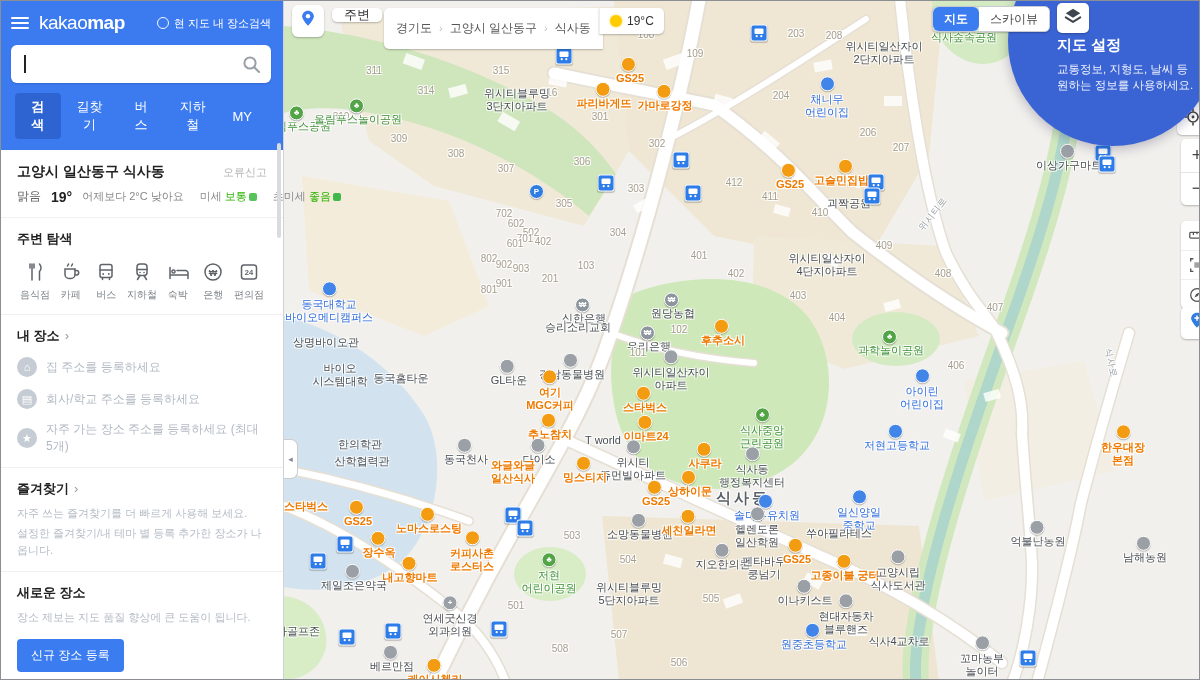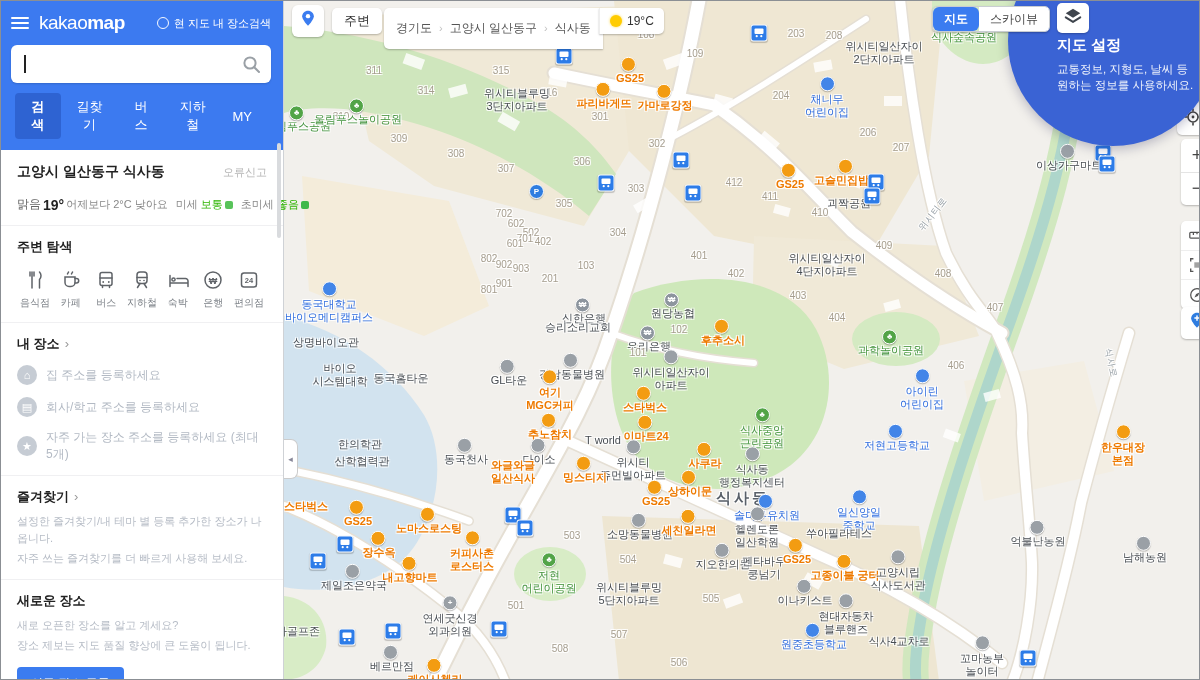--- a/index.html
+++ b/index.html
@@ -23,21 +23,21 @@
   .searchbox .mag{margin-left:auto;line-height:0;}
   .sb-tabs{display:flex;align-items:center;justify-content:space-between;padding:10px 8px 11px 4px;}
   .stab{background:none;border:0;color:#fff;font-size:13px;padding:5px 11px;border-radius:4px;cursor:pointer;font-family:inherit;}
   .stab.on{background:var(--active-tab-blue,#2e63d2);font-weight:bold;}
 
   .sec{padding:11px 16px 12px;border-top:1px solid #f0f0f2;}
   .sec.first{border-top:0;padding-top:13px;}
   .w-head{display:flex;justify-content:space-between;align-items:baseline;}
   .w-title{font-size:14px;font-weight:bold;color:#222;}
   .w-report{font-size:11px;color:#b5b5b5;cursor:pointer;}
-  .w-line{margin-top:15px;font-size:11px;color:#888;display:flex;align-items:center;gap:2px;white-space:nowrap;}
+  .w-line{margin-top:7px;font-size:11px;color:#888;display:flex;align-items:center;gap:10px;white-space:nowrap;}
   .w-cond{color:#666;font-size:12px;}
   .w-temp{font-size:14px;font-weight:bold;color:#222;}
   .w-dust{margin-left:6px;}
   .w-val{color:var(--dust-green,#2db400);}
   .w-chip{display:inline-block;width:8px;height:8px;border-radius:2px;margin-left:2px;vertical-align:-1px;}
 
   .sec-title{font-size:13px;font-weight:bold;color:#222;display:inline-block;}
   .chev::after{content:"›";color:#999;font-weight:normal;margin-left:5px;font-size:13px;}
 
   .cats{display:flex;justify-content:space-between;margin-top:13px;padding:0 2px;}
@@ -74,21 +74,21 @@
        box-shadow:0 1px 1px rgba(0,0,0,.25);color:#fff;font-size:8px;line-height:13px;text-align:center;
        vertical-align:-3px;margin-right:3px;font-weight:bold;}
   .ml.two .dot{display:block;margin:0 auto 2px;}
   .busic{display:inline-block;width:15px;height:15px;background:#2d7ce8;border-radius:3px;
          border:1px solid rgba(255,255,255,.95);box-shadow:0 1px 1px rgba(0,0,0,.2);line-height:0;padding:0;}
   .busic svg{margin:2px;}
 
   
   .ovl{position:absolute;background:#fff;box-shadow:0 1px 2px rgba(0,0,0,.25);box-sizing:border-box;}
   .mt-pin{left:8px;top:4px;width:32px;height:32px;border-radius:6px;display:flex;align-items:center;justify-content:center;z-index:5;cursor:pointer;}
-  .mt-nearby{left:48px;top:7px;height:26px;padding:0 12px;font-size:13px;color:#333;border-radius:5px;
+  .mt-nearby{left:48px;top:7px;height:14px;padding:0 12px;font-size:13px;color:#333;border-radius:5px;
              display:flex;align-items:center;z-index:5;cursor:pointer;}
   .mt-crumbs{left:100px;top:7px;height:41px;padding:0 12px;border-radius:5px 0 0 5px;display:flex;align-items:center;z-index:5;}
   .crumb{font-size:12px;color:#555;cursor:pointer;}
   .crumb+.crumb::before{content:"›";color:#c0c0c0;margin:0 7px;font-size:11px;}
   .mt-weather{left:315px;top:7px;height:26px;padding:0 10px;border-radius:0 5px 5px 0;border-left:1px solid #eee;
               display:flex;align-items:center;gap:5px;font-size:12px;color:#333;z-index:5;}
   .sun{width:12px;height:12px;border-radius:50%;background:#ffcc00;box-shadow:0 0 3px #ffd94d;}
   .mt-type{left:648px;top:5px;height:26px;display:flex;z-index:7;border-radius:5px;overflow:hidden;border:1px solid #c9cdd2;}
   .mt-type button{border:0;font-size:12px;cursor:pointer;font-family:inherit;padding:0 11px;}
   .bt-map{background:var(--accent-blue,#3b7cf0);color:#fff;font-weight:bold;border-radius:6px;}
@@ -866,29 +866,28 @@
           <div class="mp-row">
             <span class="mp-ic">★</span>
             <span class="mp-text">자주 가는 장소 주소를 등록하세요 (최대 5개)</span>
           </div>
         </div>
     </div>
 
     <div class="sec">
       <span class="sec-title chev">즐겨찾기</span>
       <div class="fav-lines" id="favlines">
+          <p class="gray-line">자주 쓰는 즐겨찾기를 더 빠르게 사용해 보세요.</p>
           <p class="gray-line">설정한 즐겨찾기/내 테마 별 등록 추가한 장소가 나옵니다.</p>
-          <p class="gray-line">자주 쓰는 즐겨찾기를 더 빠르게 사용해 보세요.</p>
         </div>
     </div>
 
     <div class="sec">
       <span class="sec-title">새로운 장소</span>
       <div class="fav-lines" id="nplines">
-          <p class="gray-line">새로 오픈한 장소를 알고 계세요?</p>
           <p class="gray-line">장소 제보는 지도 품질 향상에 큰 도움이 됩니다.</p>
         </div>
       <button class="np-btn">신규 장소 등록</button>
     </div>
 
     <div class="sb-scroll"></div>
   </div>
 </div>
 
 </body></html>

